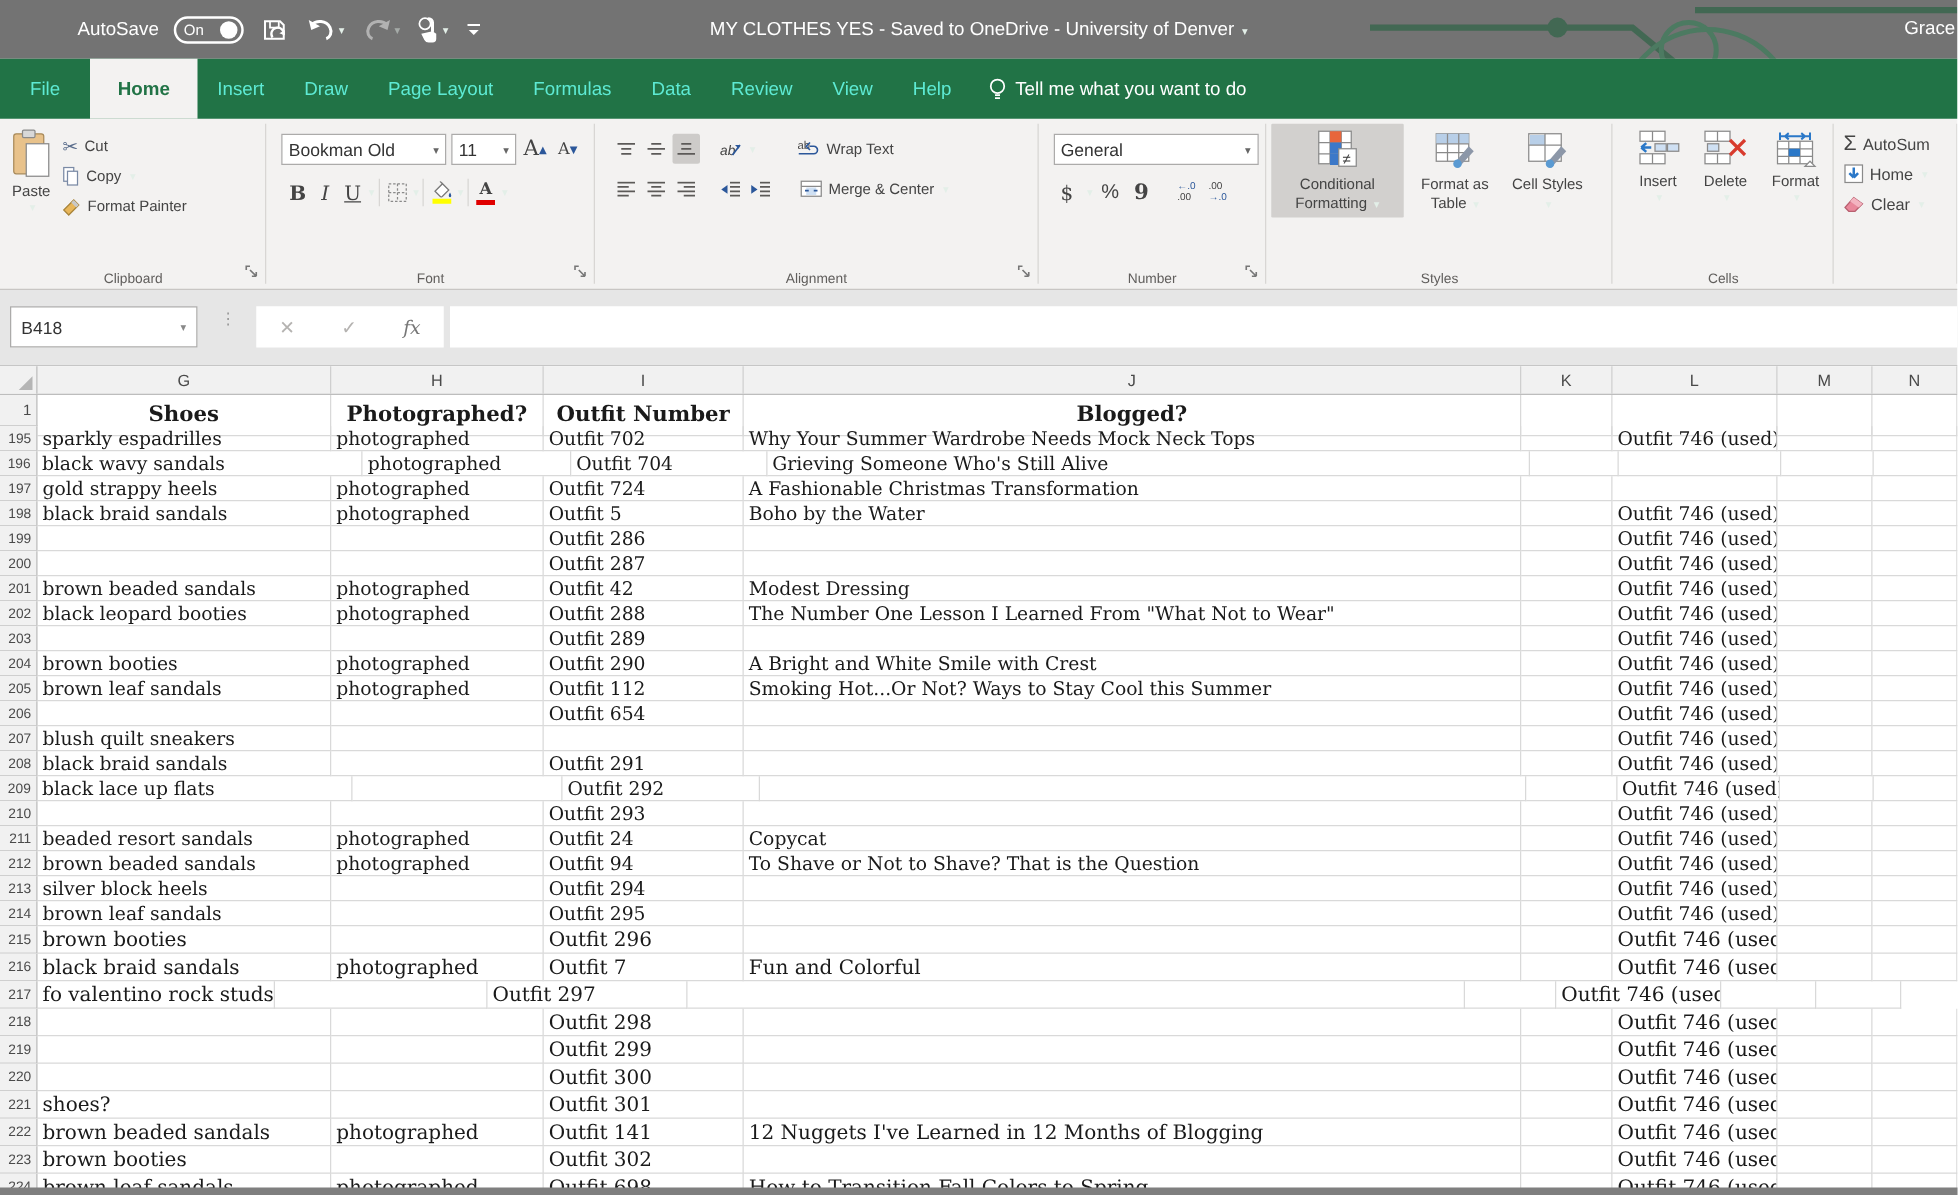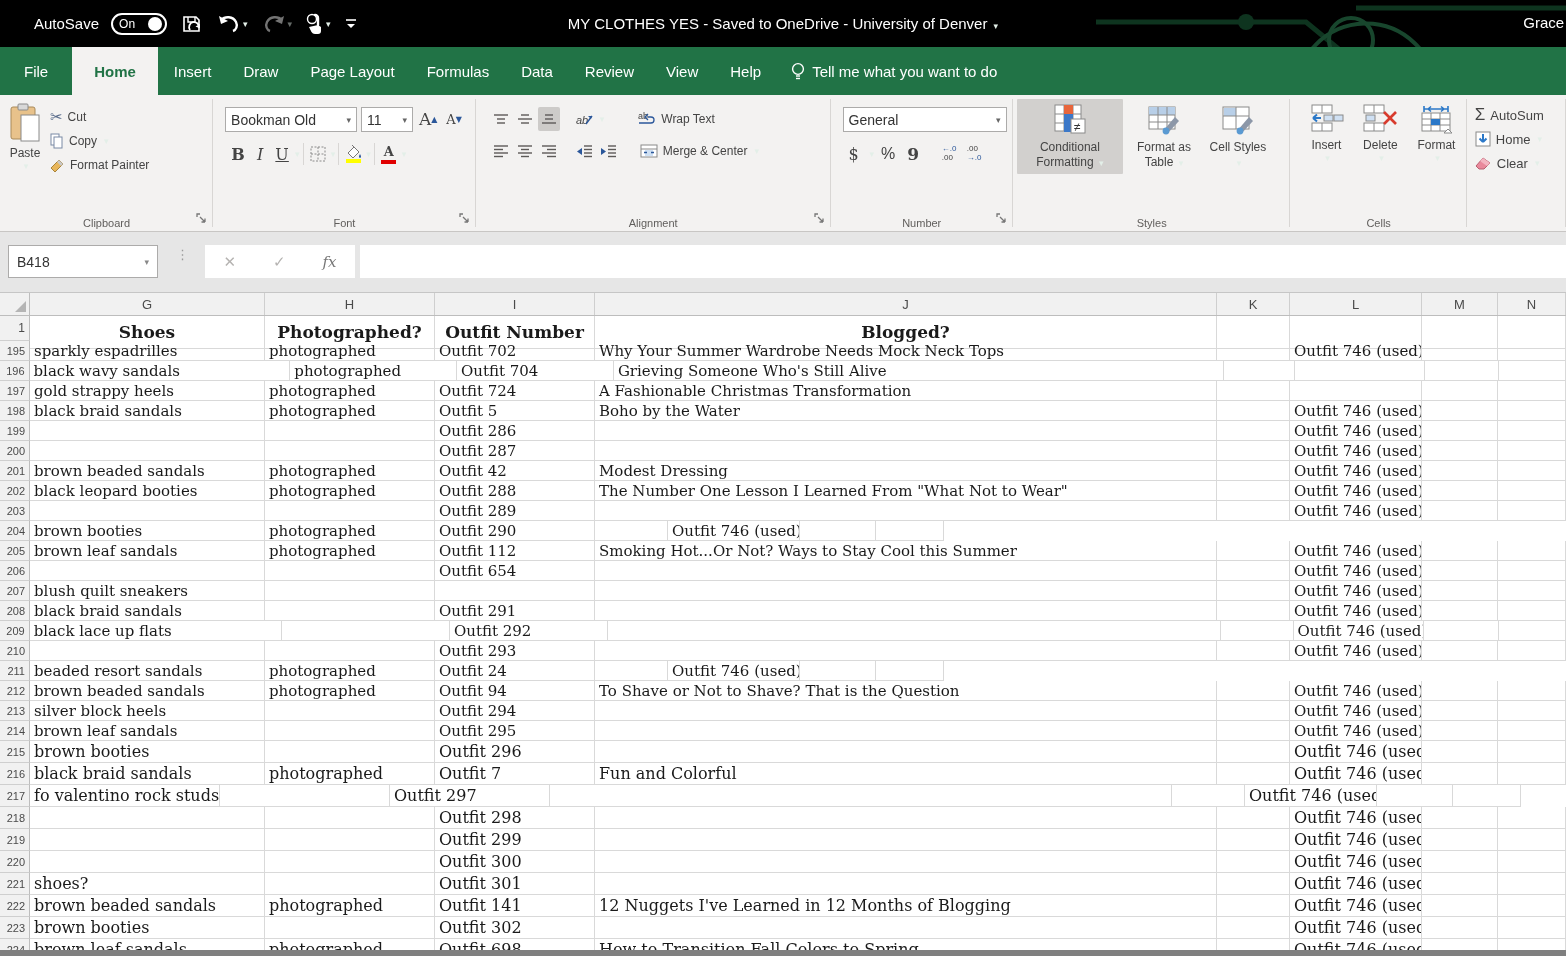--- a/index.html
+++ b/index.html
@@ -1,40 +1,40 @@
 <!DOCTYPE html>
 <html><head>
 <meta charset="utf-8">
 <style>
   * { margin:0; padding:0; box-sizing:border-box; }
   html,body { width:1566px; height:956px; overflow:hidden; background:#fff;
     font-family:"Liberation Sans", sans-serif; }
 
   
-  .titlebar { position:relative; height:47px; background:#000000; display:flex;
-    align-items:center; color:#fff; overflow:hidden; }
+  .titlebar { position:relative; height:47px; background:#737373; display:flex;
+    align-items:center; color:#fff; overflow:hidden;padding-left:28px; }
   .deco { position:absolute; right:0; top:0; width:470px; height:95px; opacity:.55; }
   .qat { display:flex; align-items:center; gap:4px; padding-left:34px; z-index:2; }
   .autosave-label { font-size:15px; margin-right:8px; }
   .toggle { width:56px; height:22px; border:2px solid #fff; border-radius:12px;
     display:flex; align-items:center; padding:0 3px; gap:4px; }
   .toggle .on-txt { font-size:12px; color:#fff; padding-left:3px; }
   .toggle .knob { width:14px; height:14px; background:#fff; border-radius:50%; margin-left:auto; }
   .qbtn { display:flex; align-items:center; margin-left:10px; }
   .qbtn svg { display:block; }
   .dd { font-size:9px; color:#e3efe8; margin-left:2px; }
   .dim { opacity:.45; }
   .doc-title { position:absolute; left:0; right:0; text-align:center; font-size:15px;
     color:#fff; z-index:1; }
   .user-name { position:absolute; right:-14px; top:14px; font-size:15px; color:#fff; z-index:2; }
 
   
   .tabrow { position:relative; height:48px; background:#217346; display:flex;
     align-items:stretch; z-index:3; }
-  .tab { color:#ffffff; font-size:15px; display:flex; align-items:center;
+  .tab { color:#5eead4; font-size:15px; display:flex; align-items:center;
     padding:0 16px; cursor:default; }
   .tab.active { background:#f3f2f1; color:#217346; font-weight:bold; padding:0 22px; }
   .tellme { display:flex; align-items:center; color:#fff; font-size:15px; gap:7px;
     margin-left:14px; }
 
   
   .ribbon { position:relative; height:137px; background:#f3f2f1;
     border-bottom:1px solid #c8c6c4; display:flex; }
   .group { position:relative; height:100%; padding:4px 2px 18px 4px; }
   .group:after { content:""; position:absolute; right:0; top:4px; bottom:4px;
@@ -702,20 +702,21 @@
         <div class="cell" style="width: 73px;"></div>
         <div class="cell" style="width: 132px;">Outfit 746 (used)</div>
         <div class="cell" style="width: 76px;"></div>
         <div class="cell" style="width: 68px;"></div>
       </div>
       <div class="row">
         <div class="rownum">204</div>
         <div class="cell" style="width: 235px;">brown booties</div>
         <div class="cell" style="width: 170px;">photographed</div>
         <div class="cell" style="width: 160px;">Outfit 290</div>
+        <div class="cell" style="width: 622px;">A Bright and White Smile with Crest</div>
         <div class="cell" style="width: 73px;"></div>
         <div class="cell" style="width: 132px;">Outfit 746 (used)</div>
         <div class="cell" style="width: 76px;"></div>
         <div class="cell" style="width: 68px;"></div>
       </div>
       <div class="row">
         <div class="rownum">205</div>
         <div class="cell" style="width: 235px;">brown leaf sandals</div>
         <div class="cell" style="width: 170px;">photographed</div>
         <div class="cell" style="width: 160px;">Outfit 112</div>
@@ -778,20 +779,21 @@
         <div class="cell" style="width: 73px;"></div>
         <div class="cell" style="width: 132px;">Outfit 746 (used)</div>
         <div class="cell" style="width: 76px;"></div>
         <div class="cell" style="width: 68px;"></div>
       </div>
       <div class="row">
         <div class="rownum">211</div>
         <div class="cell" style="width: 235px;">beaded resort sandals</div>
         <div class="cell" style="width: 170px;">photographed</div>
         <div class="cell" style="width: 160px;">Outfit 24</div>
+        <div class="cell" style="width: 622px;">Copycat</div>
         <div class="cell" style="width: 73px;"></div>
         <div class="cell" style="width: 132px;">Outfit 746 (used)</div>
         <div class="cell" style="width: 76px;"></div>
         <div class="cell" style="width: 68px;"></div>
       </div>
       <div class="row">
         <div class="rownum">212</div>
         <div class="cell" style="width: 235px;">brown beaded sandals</div>
         <div class="cell" style="width: 170px;">photographed</div>
         <div class="cell" style="width: 160px;">Outfit 94</div>

